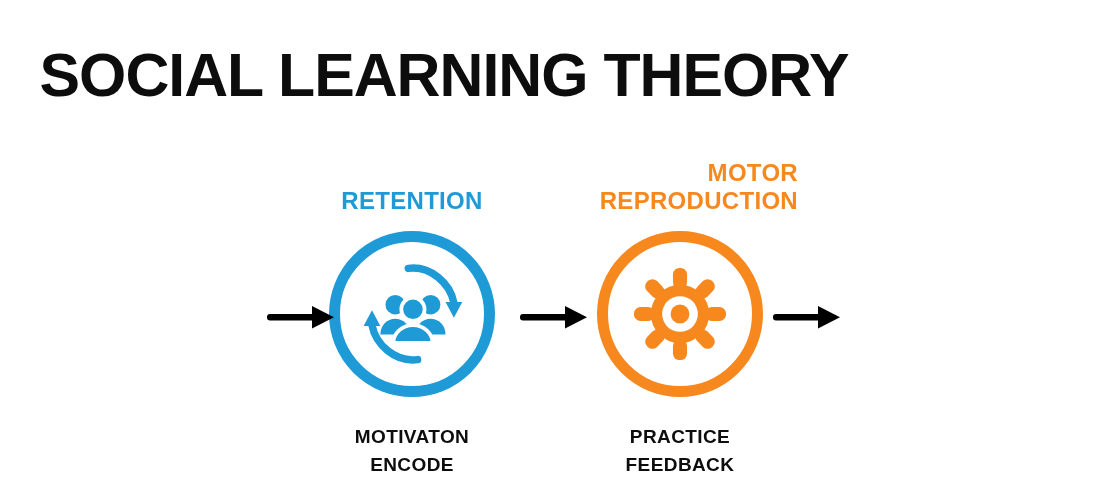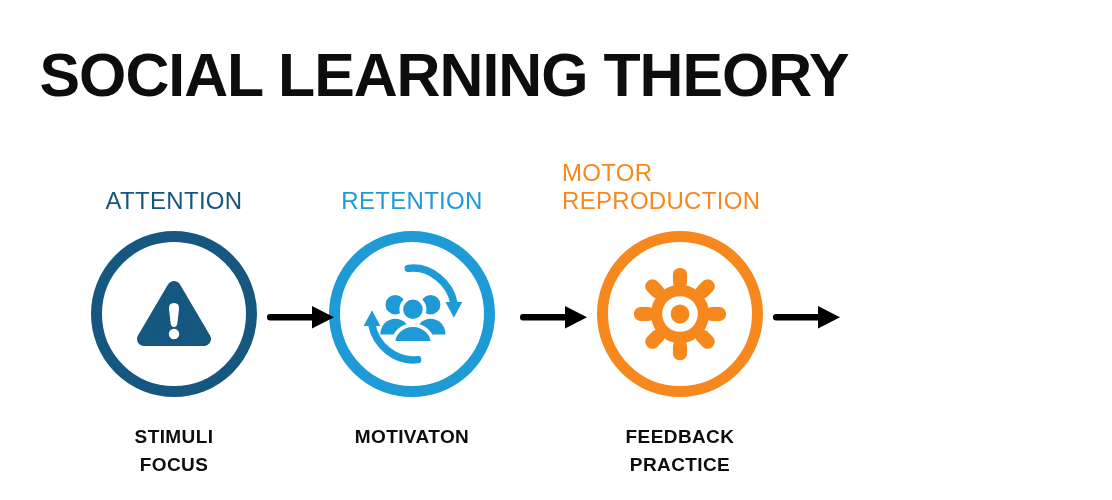--- a/index.html
+++ b/index.html
@@ -10,21 +10,21 @@
   .title{
     position:absolute;left:0;right:0;top:40px;margin:0;
     text-align:center;font-size:62px;line-height:70px;font-weight:900;
     letter-spacing:-1px;color:#0d0d0d;white-space:nowrap;
     transform:scaleX(0.98);
   }
   .step{position:absolute;top:155px;width:236px;}
   .s0{left:56px;} .s1{left:294px;} .s2{left:562px;} .s3{left:815px;}
   .step-label{
     height:60px;display:flex;align-items:flex-end;justify-content:center;
-    text-align:left;font-size:24px;line-height:28px;font-weight:400;
+    text-align:right;font-size:24px;line-height:28px;font-weight:700;
     letter-spacing:0.3px;color:var(--accent);
   }
   .circle{
     box-sizing:border-box;width:166px;height:166px;margin:16px auto 0;
     border:11px solid var(--accent);border-radius:50%;
     display:flex;align-items:center;justify-content:center;color:var(--accent);
   }
   .step-sub{
     margin-top:26px;text-align:center;font-size:19px;line-height:28px;
     font-weight:800;letter-spacing:0.4px;color:#0d0d0d;
@@ -33,34 +33,20 @@
   .a0{left:265px;} .a1{left:518px;} .a2{left:771px;}
   .icon{display:block;}
 </style>
 </head>
 <body>
 
 <div class="canvas">
 
   <h1 class="title">SOCIAL LEARNING THEORY</h1>
 
-  <div class="step s0" style="--accent: #15577F;">
-    <div class="step-label">ATTENTION</div>
-    <div class="circle">
-      <svg class="icon" width="78" height="70" viewBox="0 0 78 70">
-        <path d="M39 9 L69 60 L9 60 Z" fill="currentColor" stroke="currentColor" stroke-width="14" stroke-linejoin="round"></path>
-        <path d="M39 24 q5.5 0 5 6 l-1.6 14 q-0.4 4 -3.4 4 q-3 0 -3.4 -4 l-1.6 -14 q-0.5 -6 5 -6 z" fill="#ffffff"></path>
-        <circle cx="39" cy="55" r="5.2" fill="#ffffff"></circle>
-      </svg>
-    </div>
-    <div class="step-sub">
-      <div>STIMULI</div>
-      <div>FOCUS</div>
-    </div>
-  </div>
 
   <div class="step s1" style="--accent: #1E9AD6;">
     <div class="step-label">RETENTION</div>
     <div class="circle">
       <svg class="icon" width="108" height="112" viewBox="0 0 116 120">
         <g fill="none" stroke="currentColor" stroke-width="8" stroke-linecap="round">
           <path d="M54 11 C 78 8, 99 27, 103 48"></path>
           <path d="M64 109 C 40 112, 19 93, 15 72"></path>
         </g>
         <g fill="currentColor">
@@ -72,20 +58,21 @@
           <path d="M62 82 a16 17 0 0 1 32 0 z"></path>
         </g>
         <g fill="currentColor" stroke="#ffffff" stroke-width="4">
           <circle cx="59" cy="55" r="12.5"></circle>
           <path d="M38 91 a21 19 0 0 1 42 0 z"></path>
         </g>
       </svg>
     </div>
     <div class="step-sub">
       <div>MOTIVATON</div>
+      <div>ENCODE</div>
     </div>
   </div>
 
   <div class="step s2" style="--accent: #F6881E;">
     <div class="step-label">MOTOR REPRODUCTION</div>
     <div class="circle">
       <svg class="icon" width="94" height="94" viewBox="0 0 100 100">
         <g fill="currentColor">
           <rect x="42.5" y="1" width="15" height="22" rx="7"></rect>
           <rect x="42.5" y="1" width="15" height="22" rx="7" transform="rotate(45 50 50)"></rect>
@@ -95,22 +82,22 @@
           <rect x="42.5" y="1" width="15" height="22" rx="7" transform="rotate(225 50 50)"></rect>
           <rect x="42.5" y="1" width="15" height="22" rx="7" transform="rotate(270 50 50)"></rect>
           <rect x="42.5" y="1" width="15" height="22" rx="7" transform="rotate(315 50 50)"></rect>
           <circle cx="50" cy="50" r="31"></circle>
         </g>
         <circle cx="50" cy="50" r="19" fill="#ffffff"></circle>
         <circle cx="50" cy="50" r="10" fill="currentColor"></circle>
       </svg>
     </div>
     <div class="step-sub">
+      <div>PRACTICE</div>
       <div>FEEDBACK</div>
-      <div>PRACTICE</div>
     </div>
   </div>
 
 
   <svg class="arrow a0" width="70" height="28" viewBox="0 0 70 28" style="color: rgb(0, 0, 0);">
     <rect x="2" y="11" width="48" height="6.5" rx="3" fill="currentColor"></rect>
     <polygon points="47,3 69,14.2 47,25.5" fill="currentColor"></polygon>
   </svg>
   <svg class="arrow a1" width="70" height="28" viewBox="0 0 70 28" style="color: rgb(0, 0, 0);">
     <rect x="2" y="11" width="48" height="6.5" rx="3" fill="currentColor"></rect>

